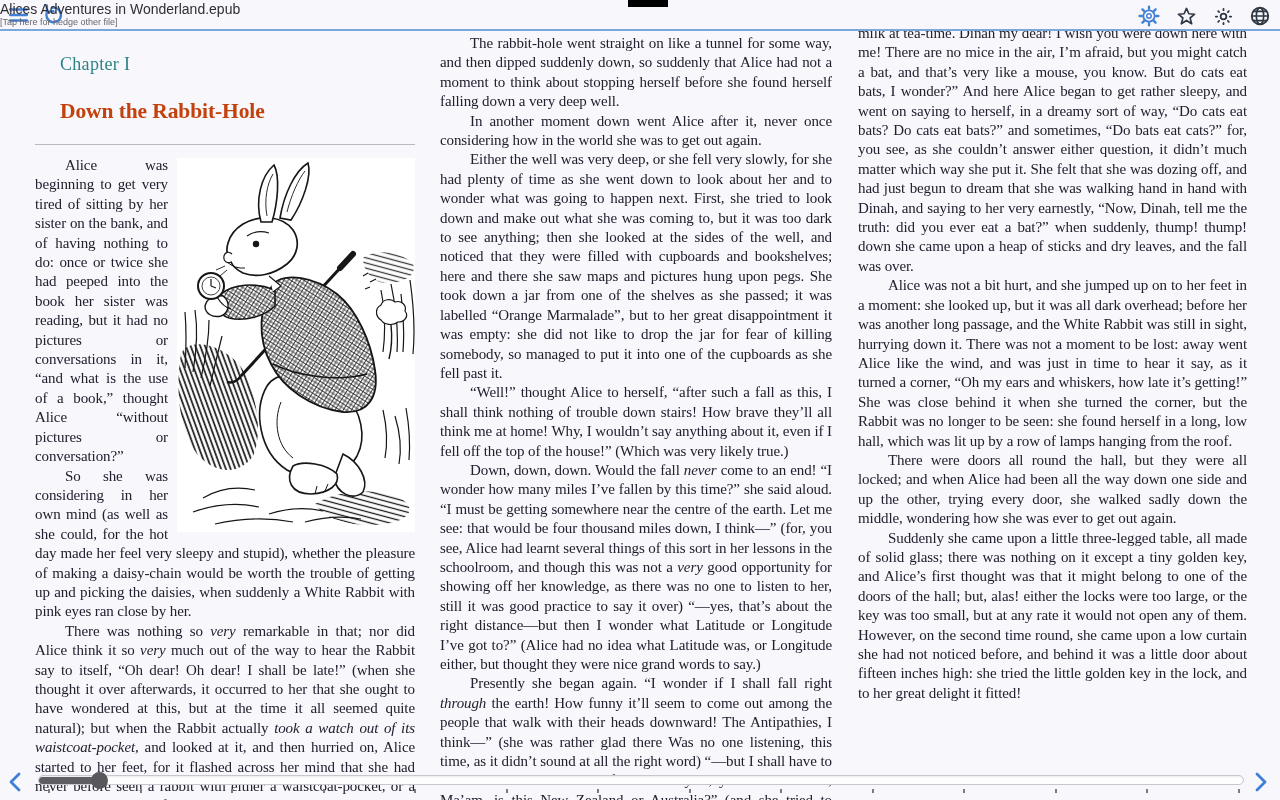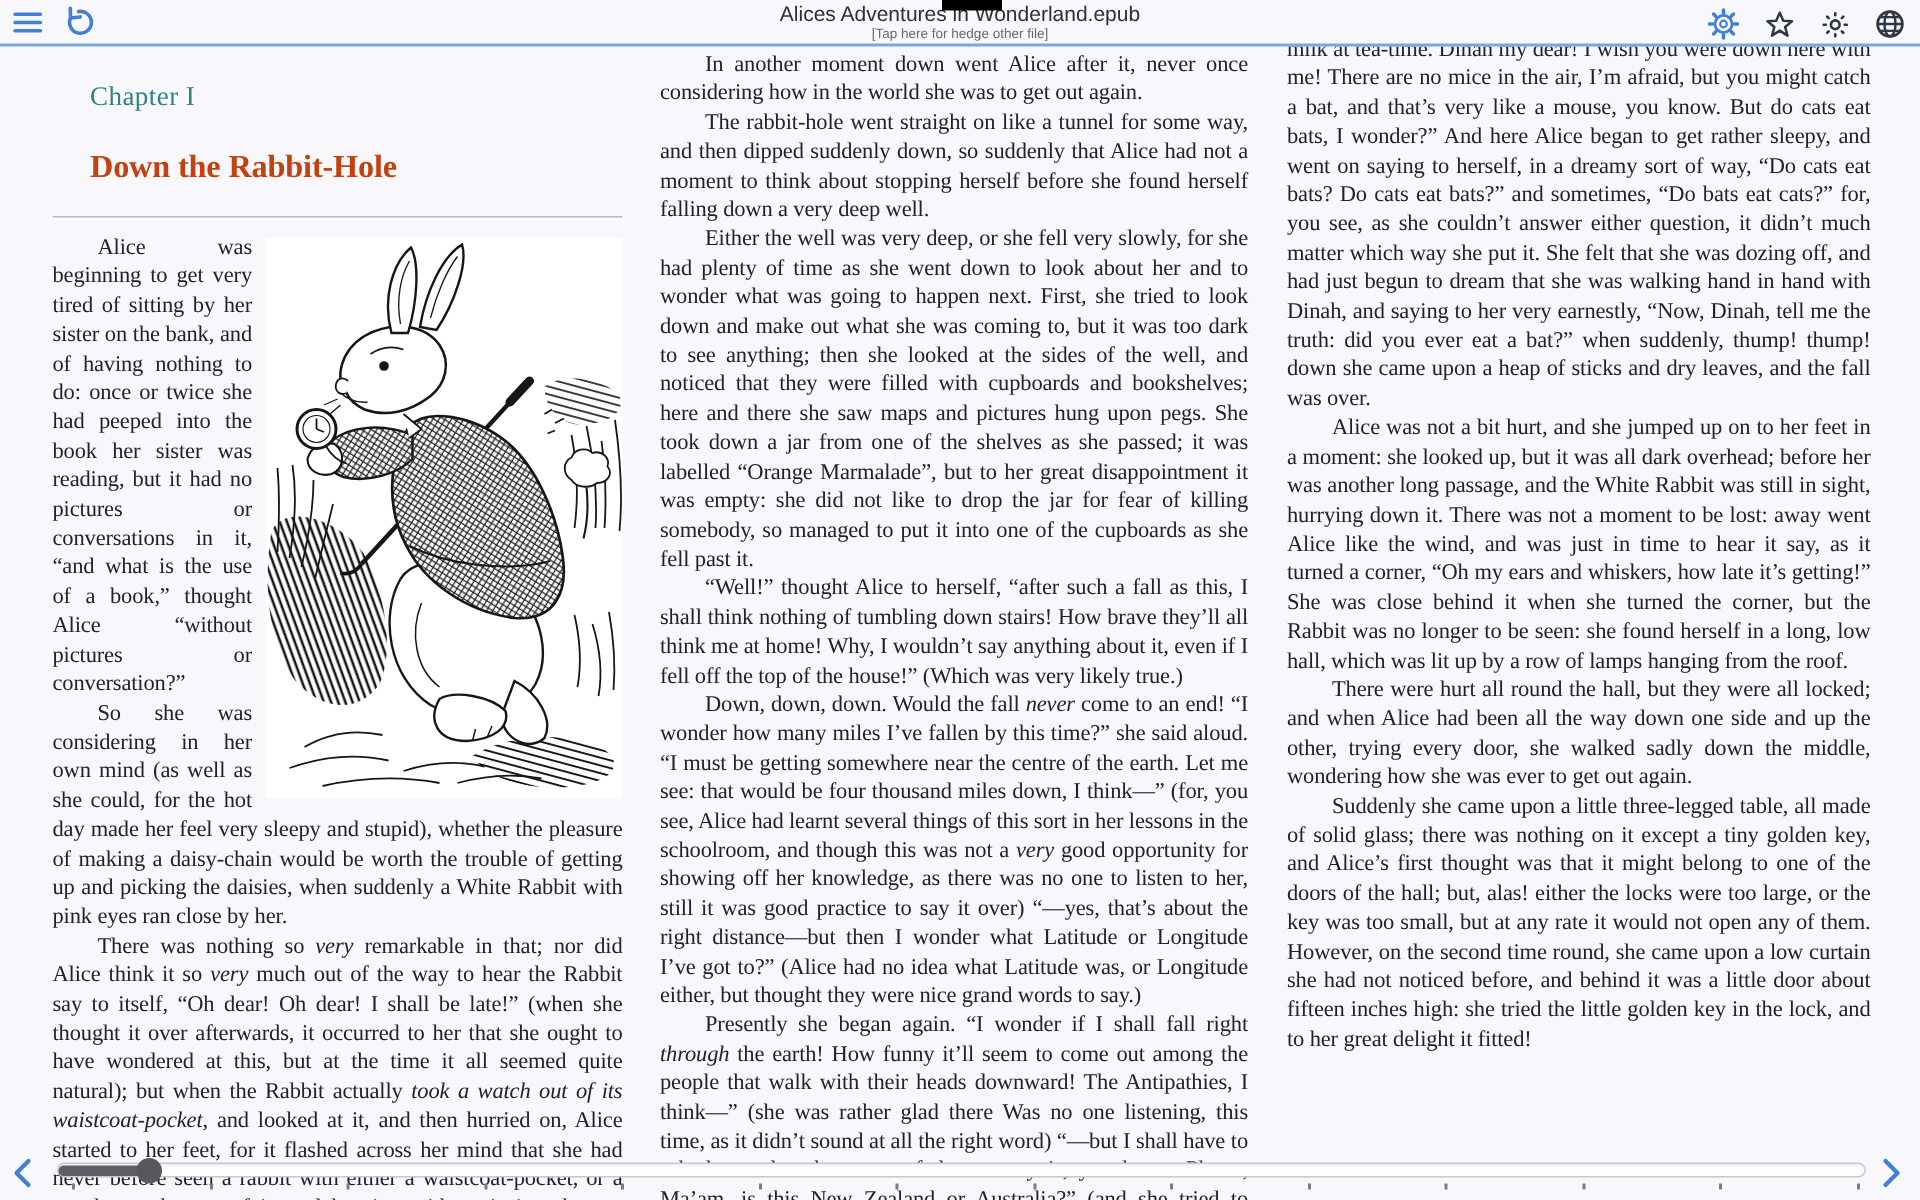--- a/index.html
+++ b/index.html
@@ -12,21 +12,21 @@
   }
 
   
   .header {
     position: absolute; top: 0; left: 0; width: 1280px; height: 31px;
     background: #f8f7fb; border-bottom: 2px solid #7ba7dc; z-index: 6;
   }
   .header-left { position: absolute; left: 6px; top: 3px; display: flex; gap: 10px; align-items: center; }
   .header-right { position: absolute; right: 8px; top: 4px; display: flex; gap: 13px; align-items: center; }
   .icon-btn { width: 24px; height: 24px; display: flex; align-items: center; justify-content: center; cursor: pointer; }
-  .header-center { position: absolute; left: 0; right: 0; top: 1px; text-align: center; font-family: "Liberation Sans", sans-serif; }
+  .header-center { position: absolute; left: 0; right: 0; top: 1px; font-family: "Liberation Sans", sans-serif; }
   .title { font-size: 14px; color: #2e2e34; line-height: 16px; }
   .subtitle { font-size: 9px; color: #67676e; line-height: 10px; cursor: pointer; }
   .title-blackbar { position: absolute; left: 628px; top: 0; width: 40px; height: 7px; background: #000; }
 
   
   .col { position: absolute; color: #20202f; font-size: 15px; letter-spacing: -0.1px; }
   .col p { text-align: justify; line-height: 19.4px; hyphens: auto; }
   .col p.indent { text-indent: 30px; }
   #col1 { left: 35px; top: 40px; width: 380px; }
   #col2 { left: 440px; top: 34px; width: 392px; }
@@ -182,32 +182,32 @@
         <path d="M214 167 q2 18 -2 34" fill="none" stroke="#161616" stroke-width="1.4"></path>
       </svg>
     </div>
   <p class="indent"><span>Alice was beginning to get very tired of sitting by her sister on the bank, and of having nothing to do: once or twice she had peeped into the book her sister was reading, but it had no pictures or conversations in it, “and what is the use of a book,” thought Alice “without pictures or conversation?”</span></p>
       <p class="indent"><span>So she was considering in her own mind (as well as she could, for the hot day made her feel very sleepy and stupid), whether the pleasure of making a daisy-chain would be worth the trouble of getting up and picking the daisies, when suddenly a White Rabbit with pink eyes ran close by her.</span></p>
       <p class="indent"><span>There was nothing so </span><i>very</i><span> remarkable in that; nor did Alice think it so </span><i>very</i><span> much out of the way to hear the Rabbit say to itself, “Oh dear! Oh dear! I shall be late!” (when she thought it over afterwards, it occurred to her that she ought to have wondered at this, but at the time it all seemed quite natural); but when the Rabbit actually </span><i>took a watch out of its waistcoat-pocket</i><span>, and looked at it, and then hurried on, Alice started to her feet, for it flashed across her mind that she had never before seen a rabbit with either a waistcoat-pocket, or a watch to take out of it, and burning with curiosity, she ran across the field after it, and fortunately was just in time to see it pop down a large rabbit-hole under the hedge.</span></p>
     </div>
 </div>
 
 <div class="col" id="col2">
+    <p class="indent"><span>The rabbit-hole went straight on like a tunnel for some way, and then dipped suddenly down, so suddenly that Alice had not a moment to think about stopping herself before she found herself falling down a very deep well.</span></p>
     <p class="indent"><span>In another moment down went Alice after it, never once considering how in the world she was to get out again.</span></p>
-    <p class="indent"><span>The rabbit-hole went straight on like a tunnel for some way, and then dipped suddenly down, so suddenly that Alice had not a moment to think about stopping herself before she found herself falling down a very deep well.</span></p>
     <p class="indent"><span>Either the well was very deep, or she fell very slowly, for she had plenty of time as she went down to look about her and to wonder what was going to happen next. First, she tried to look down and make out what she was coming to, but it was too dark to see anything; then she looked at the sides of the well, and noticed that they were filled with cupboards and bookshelves; here and there she saw maps and pictures hung upon pegs. She took down a jar from one of the shelves as she passed; it was labelled “Orange Marmalade”, but to her great disappointment it was empty: she did not like to drop the jar for fear of killing somebody, so managed to put it into one of the cupboards as she fell past it.</span></p>
-    <p class="indent"><span>“Well!” thought Alice to herself, “after such a fall as this, I shall think nothing of tumbling down stairs! How brave they’ll all think me at home! Why, I wouldn’t say anything about it, even if I fell off the top of the house!” (Which was very likely true.)</span></p>
+    <p class="indent"><span>“Well!” thought Alice to herself, “after such a fall as this, I shall think nothing of trouble down stairs! How brave they’ll all think me at home! Why, I wouldn’t say anything about it, even if I fell off the top of the house!” (Which was very likely true.)</span></p>
     <p class="indent"><span>Down, down, down. Would the fall </span><i>never</i><span> come to an end! “I wonder how many miles I’ve fallen by this time?” she said aloud. “I must be getting somewhere near the centre of the earth. Let me see: that would be four thousand miles down, I think—” (for, you see, Alice had learnt several things of this sort in her lessons in the schoolroom, and though this was not a </span><i>very</i><span> good opportunity for showing off her knowledge, as there was no one to listen to her, still it was good practice to say it over) “—yes, that’s about the right distance—but then I wonder what Latitude or Longitude I’ve got to?” (Alice had no idea what Latitude was, or Longitude either, but thought they were nice grand words to say.)</span></p>
     <p class="indent"><span>Presently she began again. “I wonder if I shall fall right </span><i>through</i><span> the earth! How funny it’ll seem to come out among the people that walk with their heads downward! The Antipathies, I think—” (she was rather glad there Was no one listening, this time, as it didn’t sound at all the right word) “—but I shall have to ask them what the name of the country is, you know. Please, Ma’am, is this New Zealand or Australia?” (and she tried to curtsey as she spoke—fancy </span></p>
   </div>
 
 <div class="col" id="col3">
     <p class="noindent"><span>milk at tea-time. Dinah my dear! I wish you were down here with me! There are no mice in the air, I’m afraid, but you might catch a bat, and that’s very like a mouse, you know. But do cats eat bats, I wonder?” And here Alice began to get rather sleepy, and went on saying to herself, in a dreamy sort of way, “Do cats eat bats? Do cats eat bats?” and sometimes, “Do bats eat cats?” for, you see, as she couldn’t answer either question, it didn’t much matter which way she put it. She felt that she was dozing off, and had just begun to dream that she was walking hand in hand with Dinah, and saying to her very earnestly, “Now, Dinah, tell me the truth: did you ever eat a bat?” when suddenly, thump! thump! down she came upon a heap of sticks and dry leaves, and the fall was over.</span></p>
     <p class="indent"><span>Alice was not a bit hurt, and she jumped up on to her feet in a moment: she looked up, but it was all dark overhead; before her was another long passage, and the White Rabbit was still in sight, hurrying down it. There was not a moment to be lost: away went Alice like the wind, and was just in time to hear it say, as it turned a corner, “Oh my ears and whiskers, how late it’s getting!” She was close behind it when she turned the corner, but the Rabbit was no longer to be seen: she found herself in a long, low hall, which was lit up by a row of lamps hanging from the roof.</span></p>
-    <p class="indent"><span>There were hurt all round the hall, but they were all locked; and when Alice had been all the way down one side and up the other, trying every door, she walked sadly down the middle, wondering how she was ever to get out again.</span></p>
+    <p class="indent"><span>There were doors all round the hall, but they were all locked; and when Alice had been all the way down one side and up the other, trying every door, she walked sadly down the middle, wondering how she was ever to get out again.</span></p>
     <p class="indent"><span>Suddenly she came upon a little three-legged table, all made of solid glass; there was nothing on it except a tiny golden key, and Alice’s first thought was that it might belong to one of the doors of the hall; but, alas! either the locks were too large, or the key was too small, but at any rate it would not open any of them. However, on the second time round, she came upon a low curtain she had not noticed before, and behind it was a little door about fifteen inches high: she tried the little golden key in the lock, and to her great delight it fitted!</span></p>
   </div>
 
 <div class="footer">
   <div class="chevron" id="prev-btn">
     <svg width="16" height="20" viewBox="0 0 16 20">
         <path d="M12 2 L4 10 L12 18" fill="none" stroke="#3f7fd6" stroke-width="2.8" stroke-linecap="round" stroke-linejoin="round"></path>
       </svg>
   </div>
   <div class="slider">

